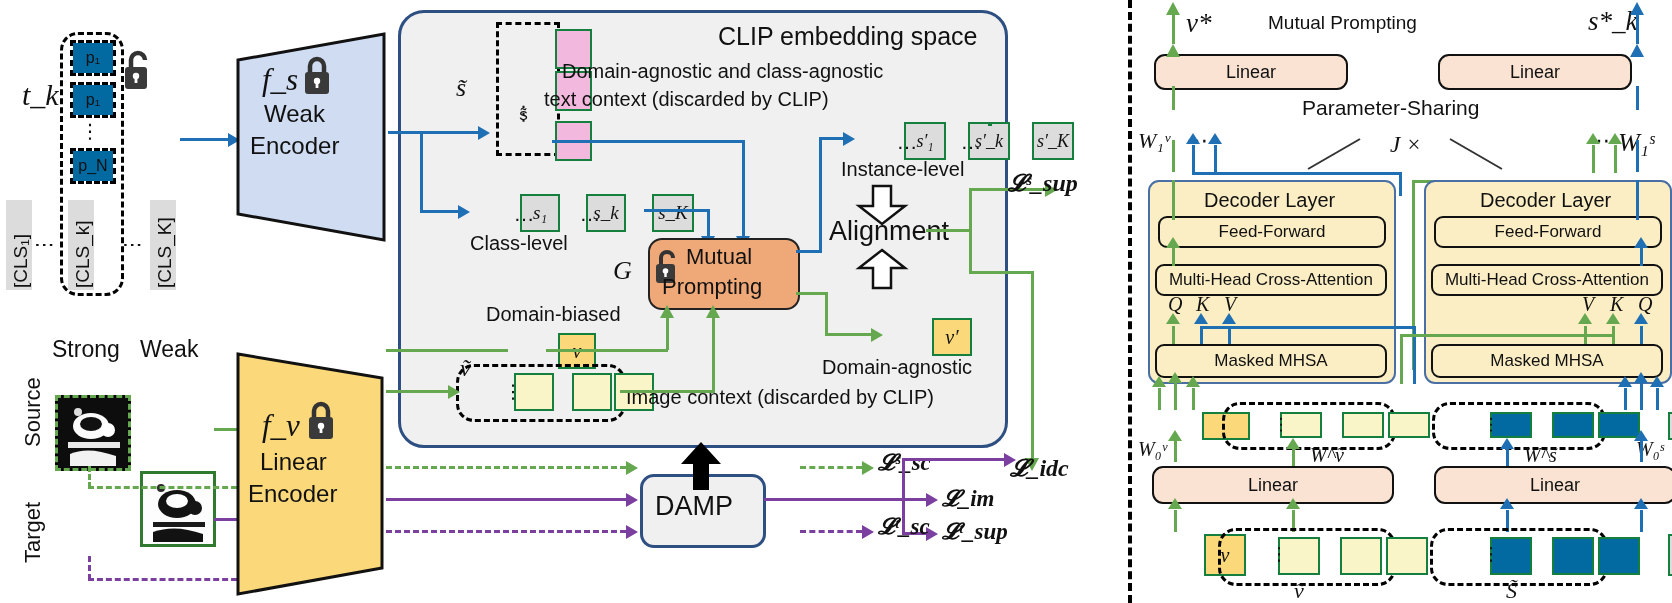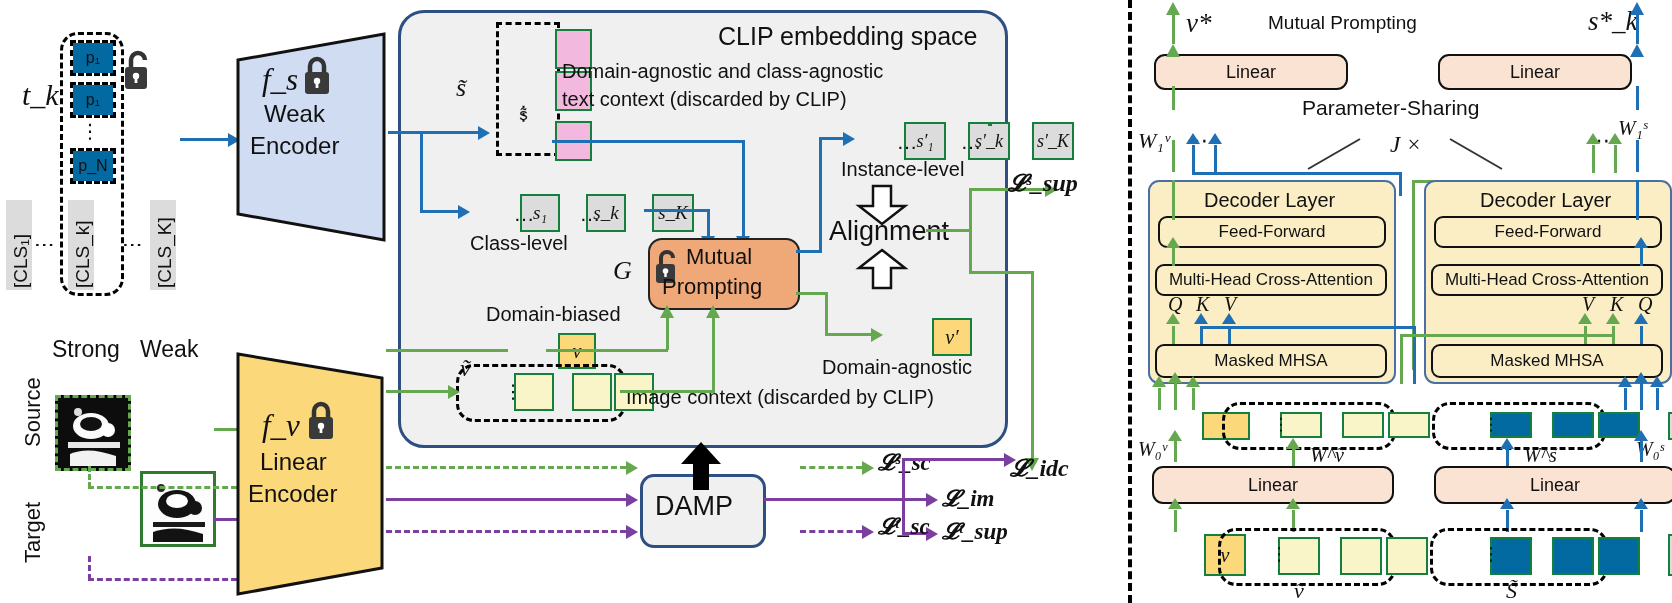--- a/index.html
+++ b/index.html
@@ -114,21 +114,21 @@
 
 <div class="abs ser txt" style="left:456px;top:73px;font-size:26px;">s̃</div>
 <div class="abs dash" style="left:496px;top:22px;width:58px;height:128px;"></div>
 <div class="abs tok tok-pink2" style="left:507px;top:29px;width:33px;height:36px;"></div>
 <div class="abs tok tok-pink2" style="left:507px;top:71px;width:33px;height:36px;"></div>
 <div class="abs ctr" style="left:507px;top:106px;width:33px;height:18px;font-size:17px;">s̃</div>
 <div class="abs ctr" style="left:507px;top:103px;width:33px;height:20px;font-size:20px;">⋮</div>
 <div class="abs tok tok-pink2" style="left:507px;top:121px;width:33px;height:36px;"></div>
 
 <div class="abs txt" style="left:562px;top:60px;font-size:20px;">Domain-agnostic and class-agnostic</div>
-<div class="abs txt" style="left:562px;top:88px;font-size:20px;">text context (discarded by CLIP)</div>
+<div class="abs txt" style="left:544px;top:88px;font-size:20px;">text context (discarded by CLIP)</div>
 
 <div class="ln hb" style="left:388px;top:131px;width:90px;"></div>
 <div class="ln vb" style="left:420px;top:131px;height:82px;"></div>
 <div class="ln hb" style="left:450px;top:131px;width:28px;"></div>
 <div class="ah ah-r" style="left:478px;top:126px;border-left:12px solid #1f6fb4;"></div>
 <div class="ln hb" style="left:420px;top:210px;width:38px;"></div>
 <div class="ah ah-r" style="left:458px;top:205px;border-left:12px solid #1f6fb4;"></div>
 
 <div class="abs tok tok-gray ctr ser" style="left:472px;top:194px;width:36px;height:34px;font-size:19px;">s₁</div>
 <div class="abs ctr" style="left:512px;top:200px;width:24px;height:28px;font-size:21px;">…</div>
@@ -340,21 +340,21 @@
 <div class="ah ah-u" style="left:1630px;top:44px;border-bottom:13px solid #1f6fb4;"></div>
 
 <div class="abs txt" style="left:1302px;top:96px;font-size:21px;">Parameter-Sharing</div>
 <div class="ln hk" style="left:1300px;top:138px;width:60px;transform:rotate(-30deg);transform-origin:right center;"></div>
 <div class="ln hk" style="left:1450px;top:138px;width:60px;transform:rotate(30deg);transform-origin:left center;"></div>
 <div class="abs ser txt" style="left:1390px;top:132px;font-size:23px;">J ×</div>
 
 <div class="abs ser txt" style="left:1138px;top:128px;font-size:22px;">W₁ᵛ</div>
 <div class="abs txt" style="left:1186px;top:128px;font-size:22px;">⋯</div>
 <div class="abs txt" style="left:1588px;top:128px;font-size:22px;">⋯</div>
-<div class="abs ser txt" style="left:1618px;top:116px;font-size:21px;">W₁ˢ</div>
+<div class="abs ser txt" style="left:1618px;top:128px;font-size:26px;">W₁ˢ</div>
 
 <div class="ln vg" style="left:1172px;top:140px;height:32px;"></div>
 <div class="ln vb" style="left:1192px;top:145px;height:28px;"></div>
 <div class="ah ah-u" style="left:1186px;top:133px;border-bottom:11px solid #1f6fb4;"></div>
 <div class="ln vb" style="left:1214px;top:145px;height:28px;"></div>
 <div class="ah ah-u" style="left:1208px;top:133px;border-bottom:11px solid #1f6fb4;"></div>
 <div class="ln hb" style="left:1192px;top:172px;width:210px;"></div>
 <div class="ln vb" style="left:1399px;top:172px;height:24px;"></div>
 
 <div class="ln vb" style="left:1636px;top:140px;height:32px;"></div>

